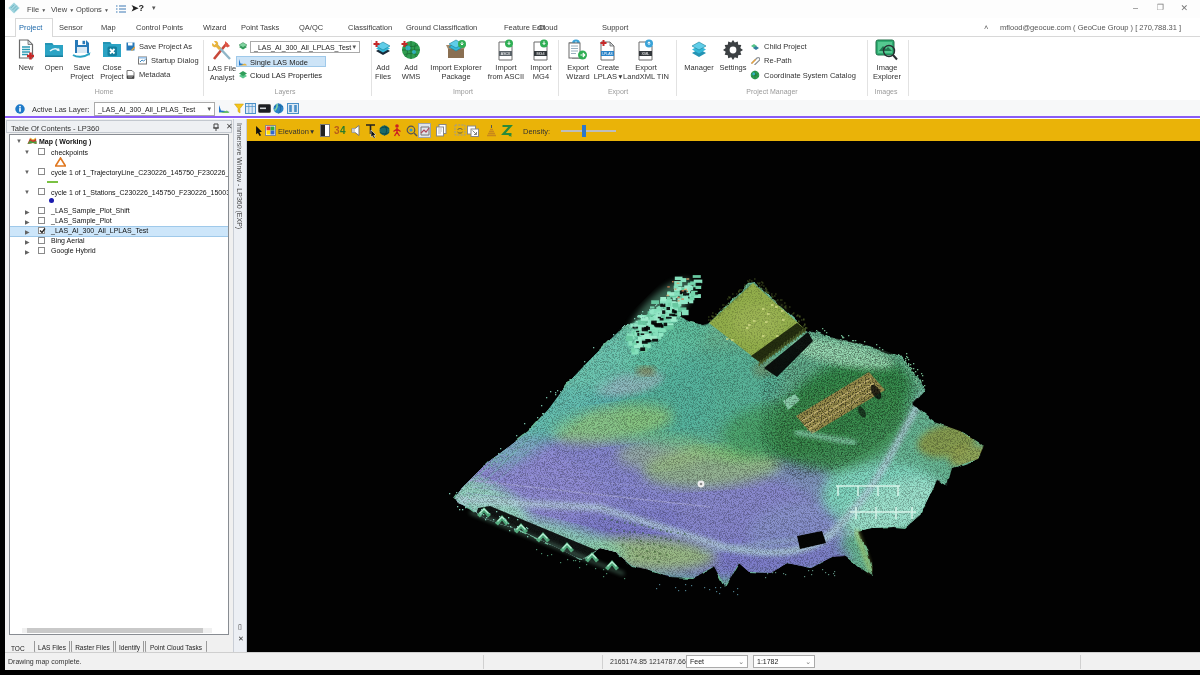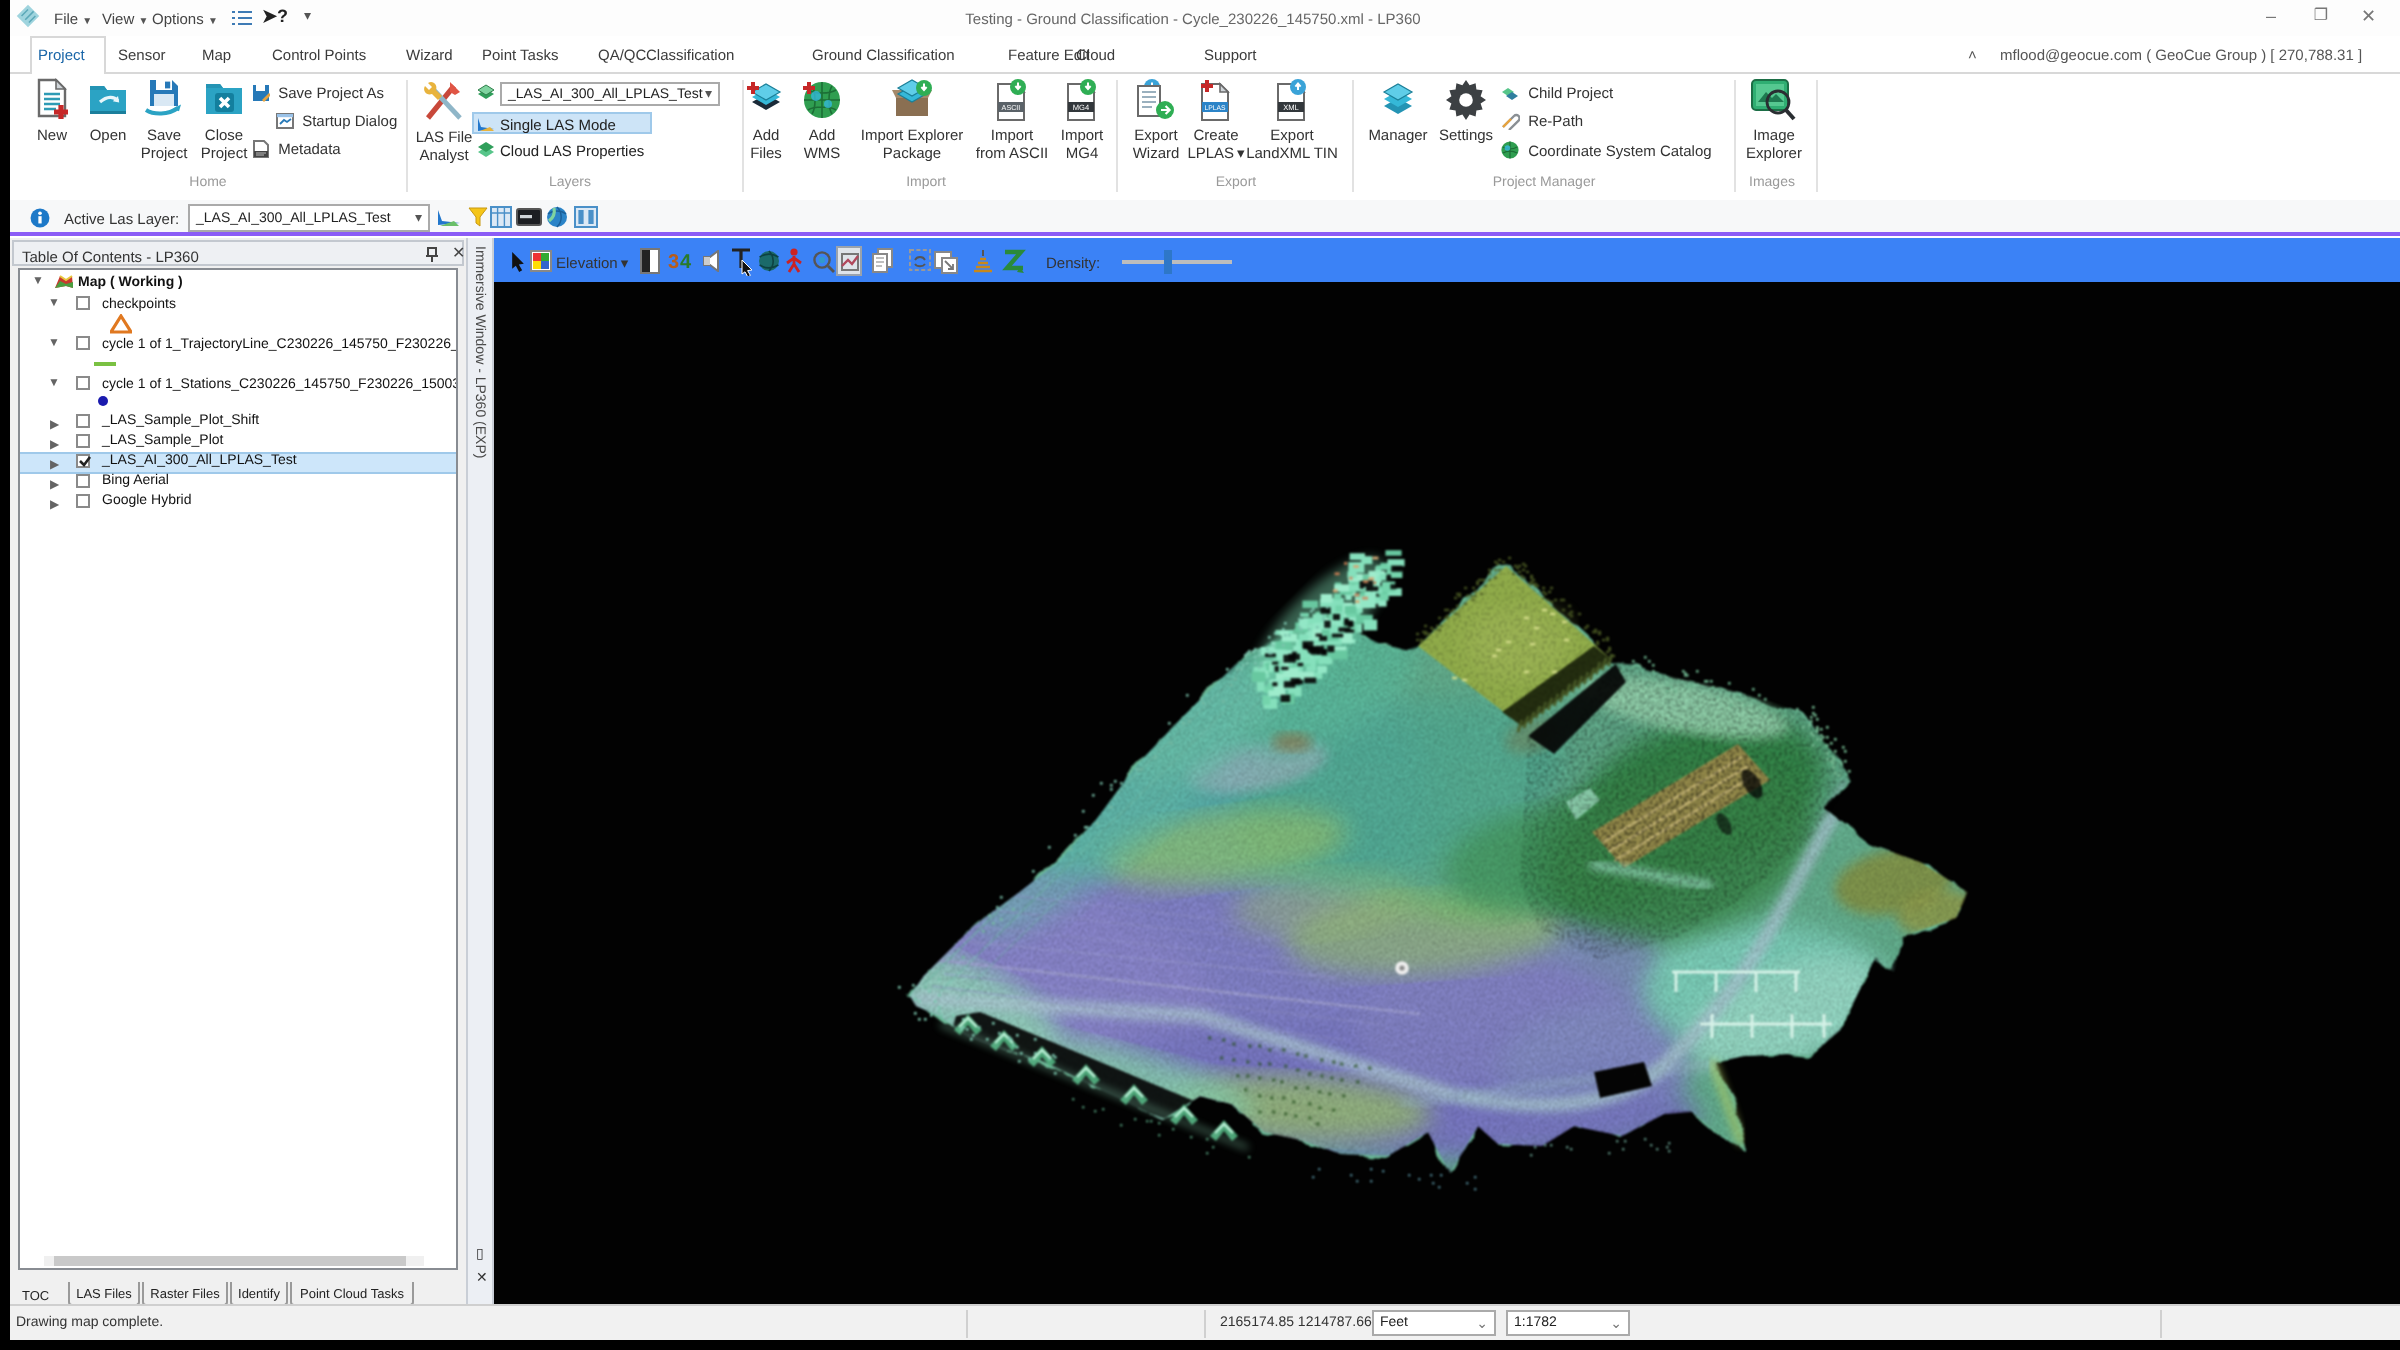--- a/index.html
+++ b/index.html
@@ -27,21 +27,21 @@
   .tocheader { position:absolute; left:1px; top:1px; width:226px; height:13px; background:#eef0f3; border:1px solid #c3c8cf; font-size:7.5px; color:#333; }
   .tree { position:absolute; left:4px; top:15px; width:220px; height:501px; background:#fff; border:1px solid #888c92; overflow:hidden; }
   .trow { position:absolute; left:0; font-size:7px; color:#111; white-space:nowrap; }
   .cb { position:absolute; width:7px; height:7px; border:1px solid #8a8a8a; background:#fff; }
   .chev { position:absolute; font-size:6px; color:#646464; }
   .toctabs { position:absolute; left:0px; top:522px; width:228px; height:14px; font-size:6.5px; color:#222; }
   .ttab { position:absolute; top:0; height:12px; border:1px solid #9a9a9a; background:#f0f0f0; text-align:center; padding-top:3px; border-radius:0 0 2px 2px; border-top:0;}
   .imm { left:228px; top:119px; width:14px; height:533px; background:#eceff4; border-left:1px solid #c9ced6; border-right:1px solid #c9ced6; }
   .immtxt { position:absolute; left:2px; top:4px; font-size:7px; color:#4a4a4a; writing-mode:vertical-rl; }
   .vp { left:242px; top:119px; width:953px; height:533px; background:#fff; }
-  .vptools { position:absolute; left:0; top:0; width:953px; height:22px; background:#3b82f6; }
+  .vptools { position:absolute; left:0; top:0; width:953px; height:22px; background:#eab308; }
   .vpblack { position:absolute; left:0; top:22px; width:953px; height:511px; background:#020202; }
   .statusbar { left:0; top:652px; width:1195px; height:18px; background:#f1f1f1; border-top:1px solid #cfcfcf; font-size:7px; color:#333; }
   .ssep { position:absolute; top:2px; width:1px; height:14px; background:#d0d0d0; }
 </style>
 </head>
 <body>
 <div class="win">
 
   <div class="abs titlebar">
     <svg class="abs" style="left:3px;top:2px" width="12" height="12" viewBox="0 0 13 13">
@@ -49,36 +49,35 @@
         <path d="M3 6.5 L6.5 3 M5 8.5 L9.5 4 M7 10 L10.5 6.5" stroke="#5ba8b8" stroke-width="0.8" fill="none"></path>
       </svg>
     <span class="abs menutxt" style="left:22px">File <b>▼</b></span>
     <span class="abs menutxt" style="left:46px">View <b>▼</b></span>
     <span class="abs menutxt" style="left:71px">Options <b>▼</b></span>
     <svg class="abs" style="left:111px;top:4px" width="10" height="10" viewBox="0 0 10 10">
         <path d="M0 2h1.5M3 2h7M0 5h1.5M3 5h7M0 8h1.5M3 8h7" stroke="#3e7bb5" stroke-width="1.1"></path>
       </svg>
     <span class="abs" style="left:126px;top:3px;font-size:9px;color:#222;font-weight:bold">➤?</span>
     <span class="abs" style="left:147px;top:4px;font-size:7px;color:#555">▾</span>
-    <div class="abs titletxt">Testing - Ground Classification - Cycle_230226_145750.xml - LP360</div>
     <span class="abs" style="right:62px;top:3px;font-size:9px;color:#777">–</span>
     <span class="abs" style="right:36px;top:3px;font-size:8px;color:#777">❐</span>
     <span class="abs" style="right:12px;top:3px;font-size:9px;color:#777">✕</span>
   </div>
 
   <div class="abs tabrow">
     <div class="tabbox"></div>
     <span class="tab active" style="left:14px">Project</span>
     <span class="tab" style="left:54px">Sensor</span>
     <span class="tab" style="left:96px">Map</span>
     <span class="tab" style="left:131px">Control Points</span>
     <span class="tab" style="left:198px">Wizard</span>
     <span class="tab" style="left:236px">Point Tasks</span>
     <span class="tab" style="left:294px">QA/QC</span>
-    <span class="tab" style="left:318px">Classification</span>
+    <span class="tab" style="left:343px">Classification</span>
     <span class="tab" style="left:401px">Ground Classification</span>
     <span class="tab" style="left:499px">Feature Edit</span>
     <span class="tab" style="left:533px">Cloud</span>
     <span class="tab" style="left:597px">Support</span>
     <span class="tab" style="left:979px;color:#555">˄</span>
     <span class="tab" style="left:995px;color:#555">mflood@geocue.com ( GeoCue Group ) [ 270,788.31 ]</span>
   </div>
 
   <div class="abs ribbon" id="ribbon">
 

